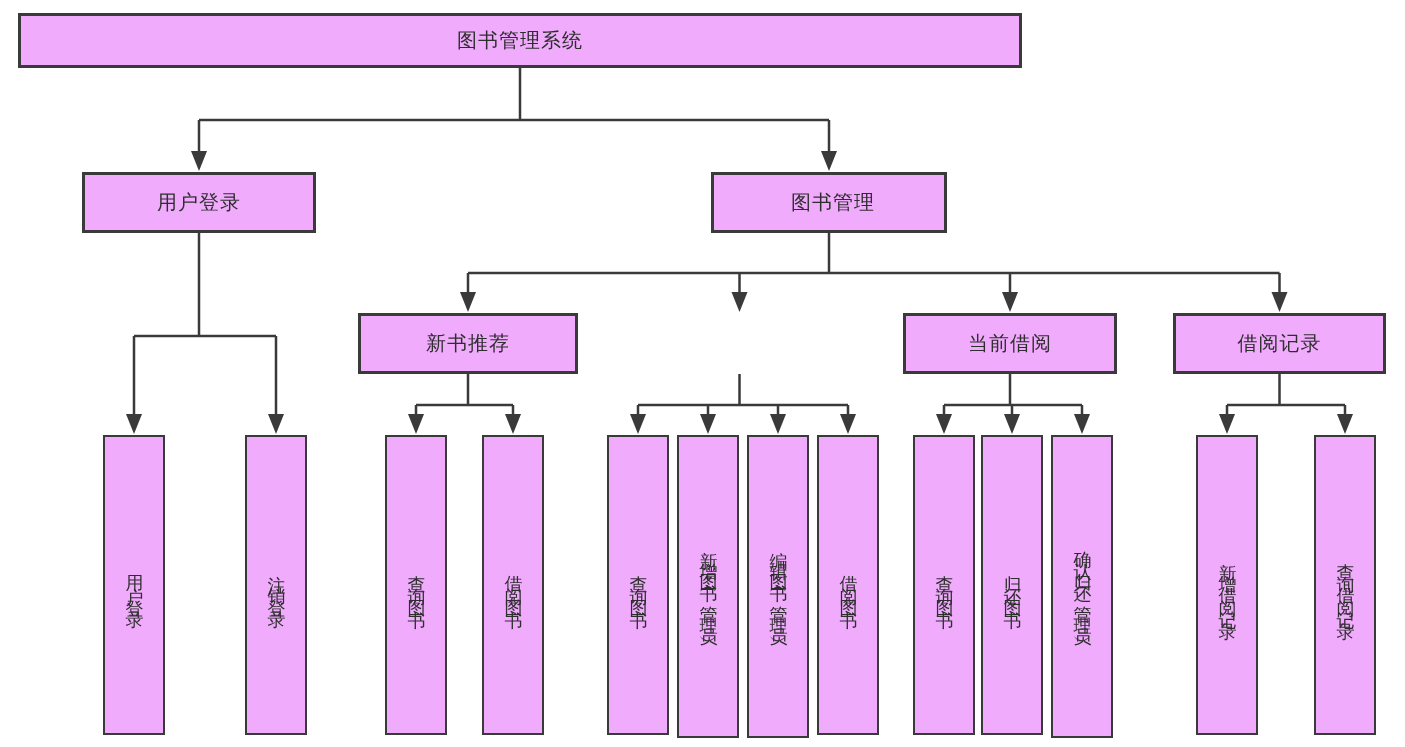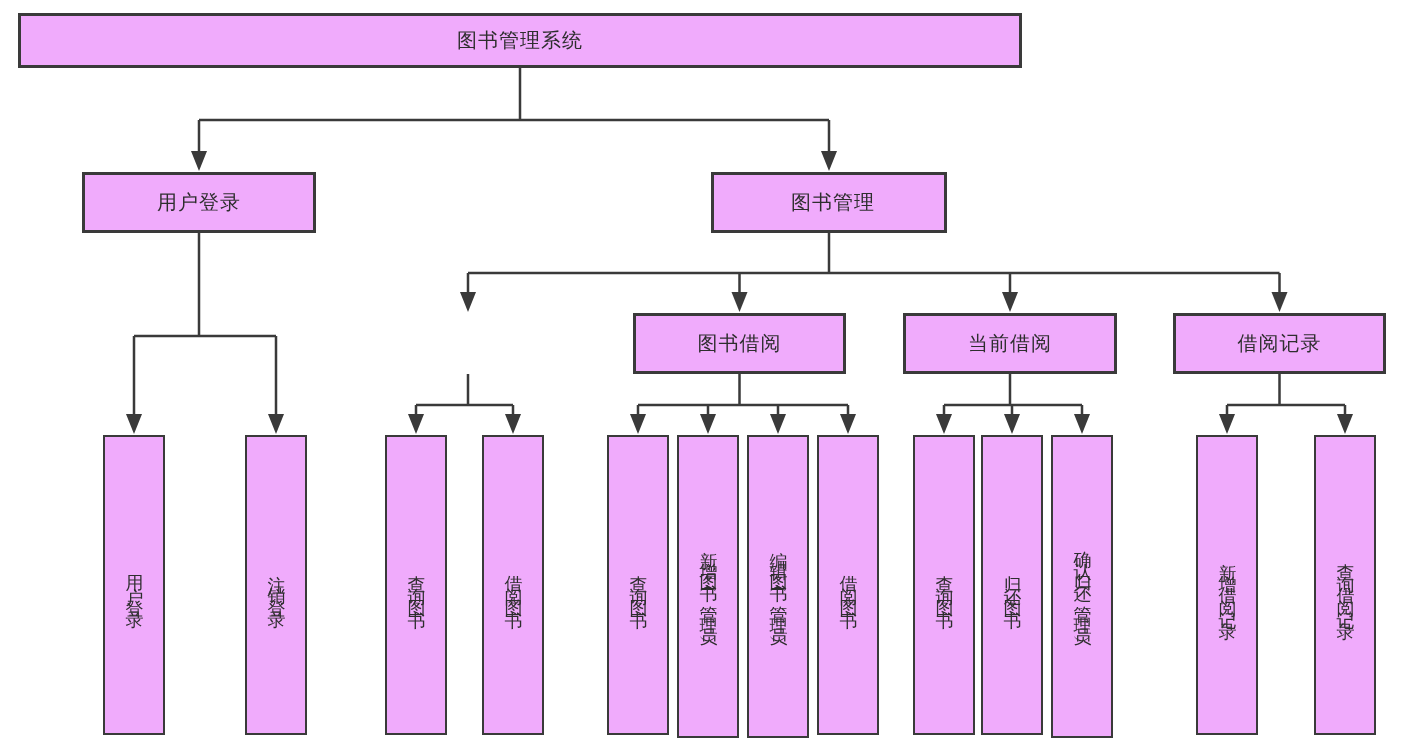--- a/index.html
+++ b/index.html
@@ -102,22 +102,22 @@
     <span class="lbl">图书管理系统</span>
   </div>
 
   <div class="box h" style="left:82px; top:172px; width:234px; height:61px;">
     <span class="lbl">用户登录</span>
   </div>
   <div class="box h" style="left:711px; top:172px; width:236px; height:61px;padding-left:8px;">
     <span class="lbl">图书管理</span>
   </div>
 
-  <div class="box h" style="left:633px; top:313px; width:213px; height:61px;">
-    <span class="lbl">图书借阅</span>
+  <div class="box h" style="left:358px; top:313px; width:220px; height:61px;">
+    <span class="lbl">新书推荐</span>
   </div>
   <div class="box h" style="left:1173px; top:313px; width:213px; height:61px;">
     <span class="lbl">借阅记录</span>
   </div>
   <div class="box h" style="left:903px; top:313px; width:214px; height:61px;">
     <span class="lbl">当前借阅</span>
   </div>
 
   <div class="box v" style="left:103px; top:435px; width:62px; height:300px;">
     <span class="lbl">用户登录</span>

